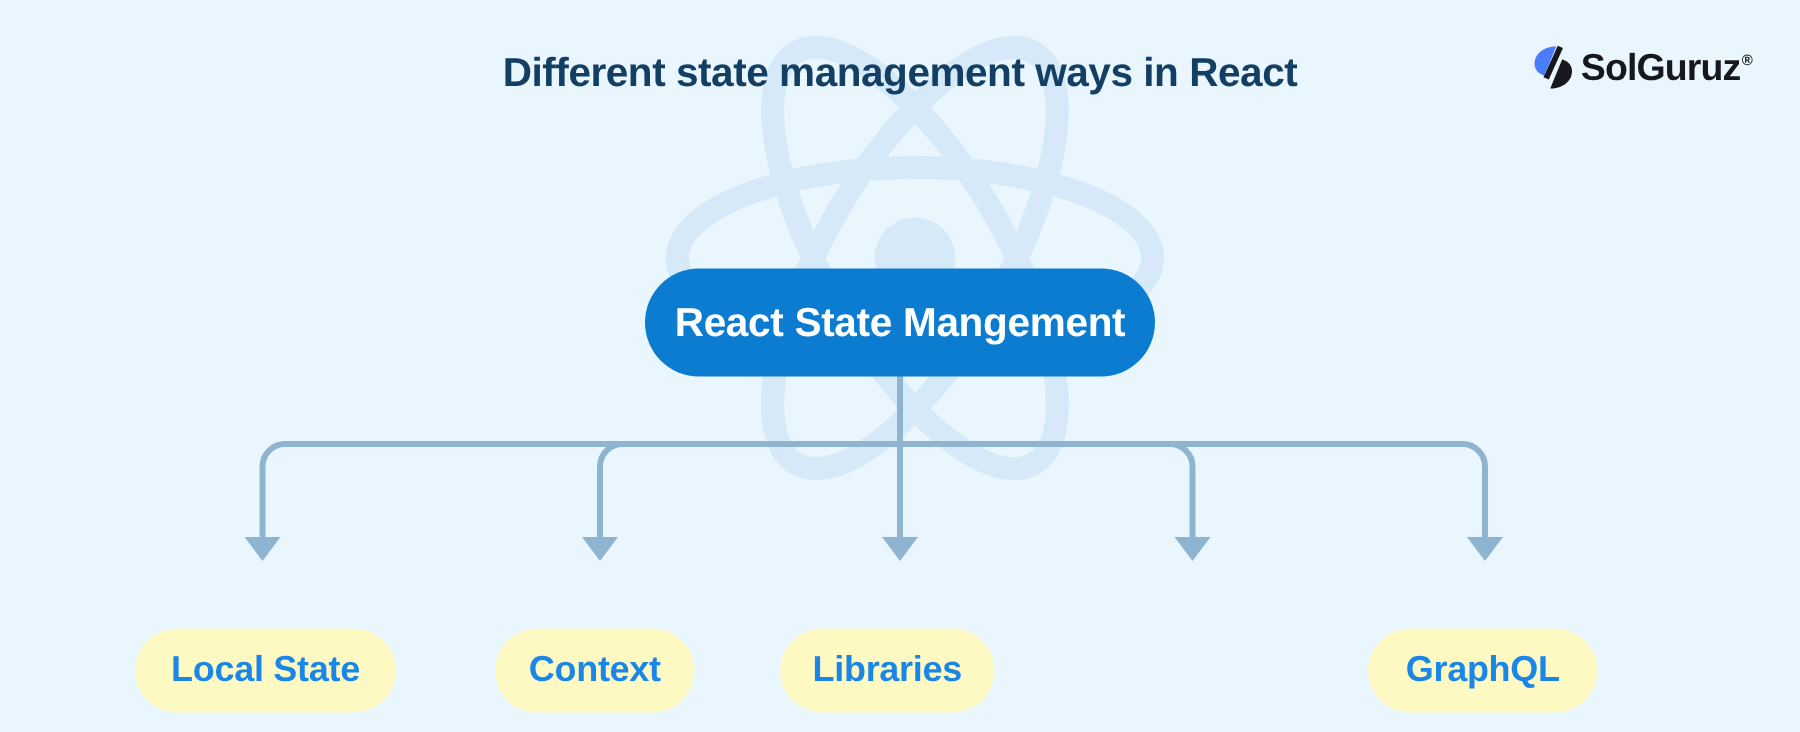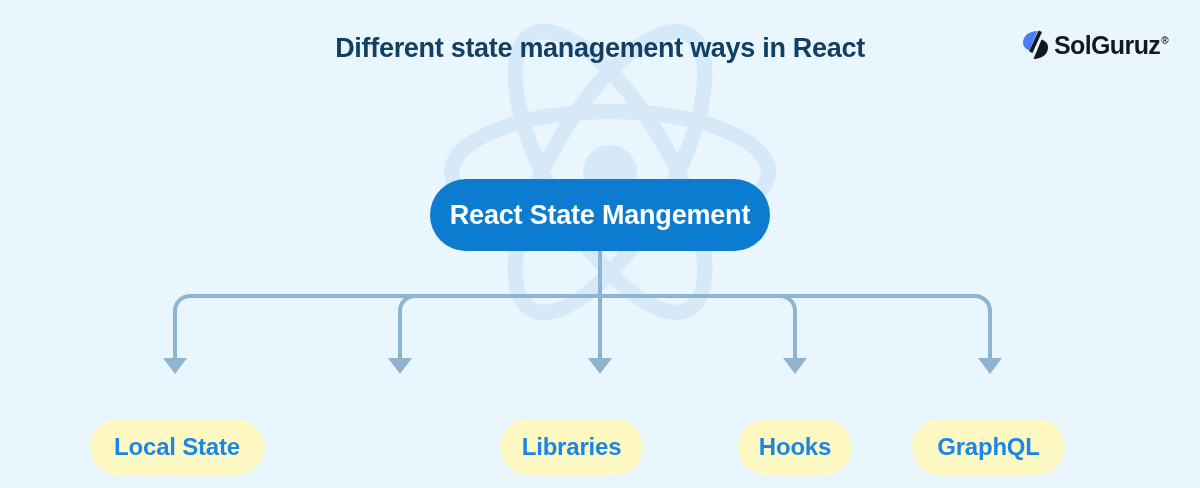--- a/index.html
+++ b/index.html
@@ -115,21 +115,21 @@
     border-radius: 28px;
     color: #1a87e8;
     font-size: 24px;
     font-weight: bold;
     letter-spacing: -0.2px;
     top: 375px;
   }
 
   #leaf-node-0 { left: 90px;  width: 174px; }
   #leaf-node-1 { left: 330px; width: 133px; }
-  #leaf-node-2 { left: 500px; width: 143px; }
+  #leaf-node-2 { left: 520px; width: 143px; }
   #leaf-node-3 { left: 738px; width: 114px; }
   #leaf-node-4 { left: 912px; width: 153px; }
 </style>
 </head>
 <body>
 
 <div id="infographic">
 
   <svg id="react-watermark" viewBox="0 0 400 400" xmlns="http://www.w3.org/2000/svg" aria-hidden="true">
     <g fill="none" stroke="#d6e9f8" stroke-width="17">
@@ -167,17 +167,17 @@
       <path d="M388 358 L412 358 L400 374 Z"></path>
       <path d="M588 358 L612 358 L600 374 Z"></path>
       <path d="M783 358 L807 358 L795 374 Z"></path>
       <path d="M978 358 L1002 358 L990 374 Z"></path>
     </g>
   </svg>
 
   <div class="node" id="root-node">React State Mangement</div>
 
   <div class="node leaf-node" id="leaf-node-0">Local State</div>
+  <div class="node leaf-node" id="leaf-node-1">Context</div>
   <div class="node leaf-node" id="leaf-node-2">Libraries</div>
-  <div class="node leaf-node" id="leaf-node-3">Hooks</div>
   <div class="node leaf-node" id="leaf-node-4">GraphQL</div>
 
 </div>
 
 </body></html>

